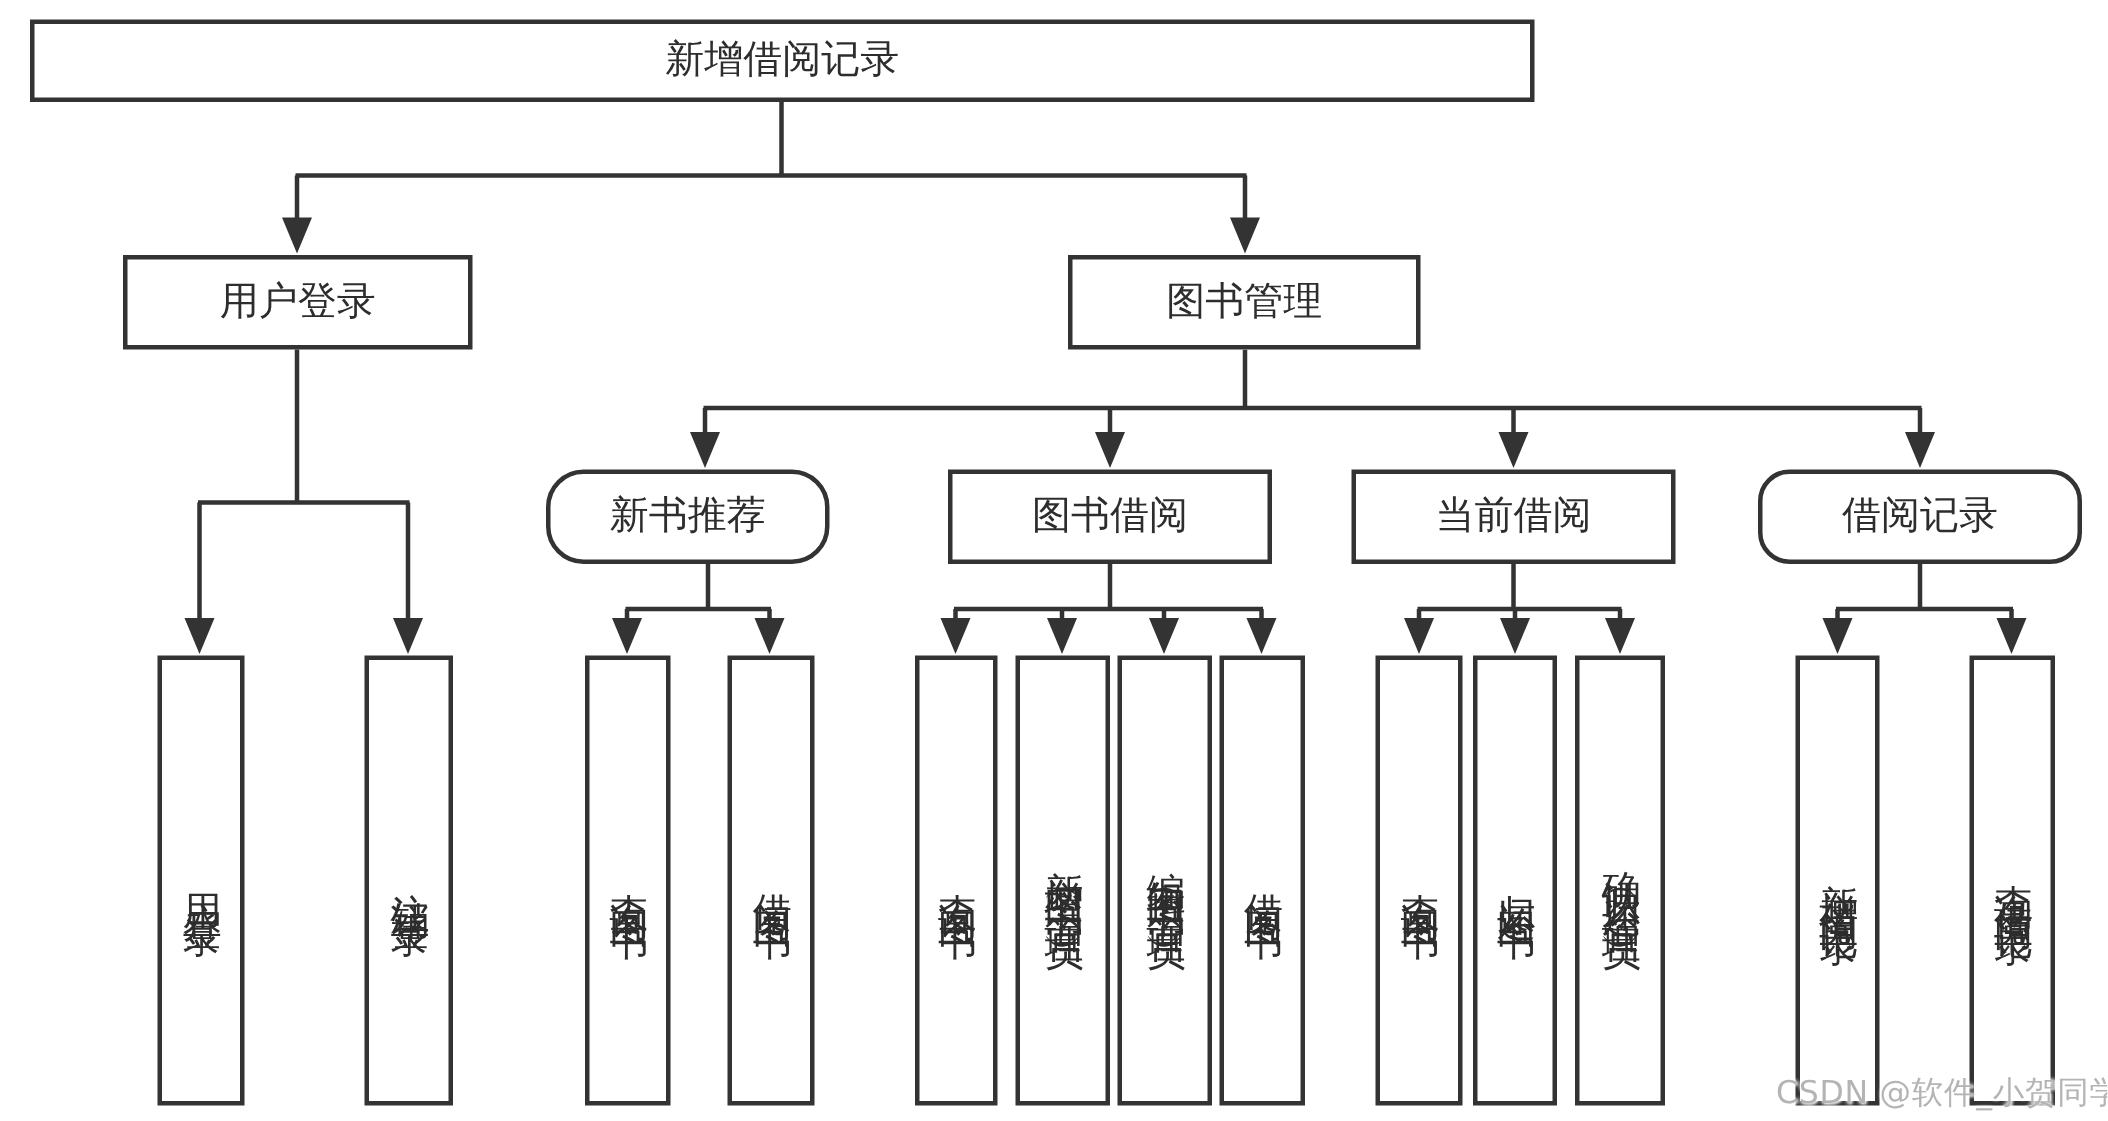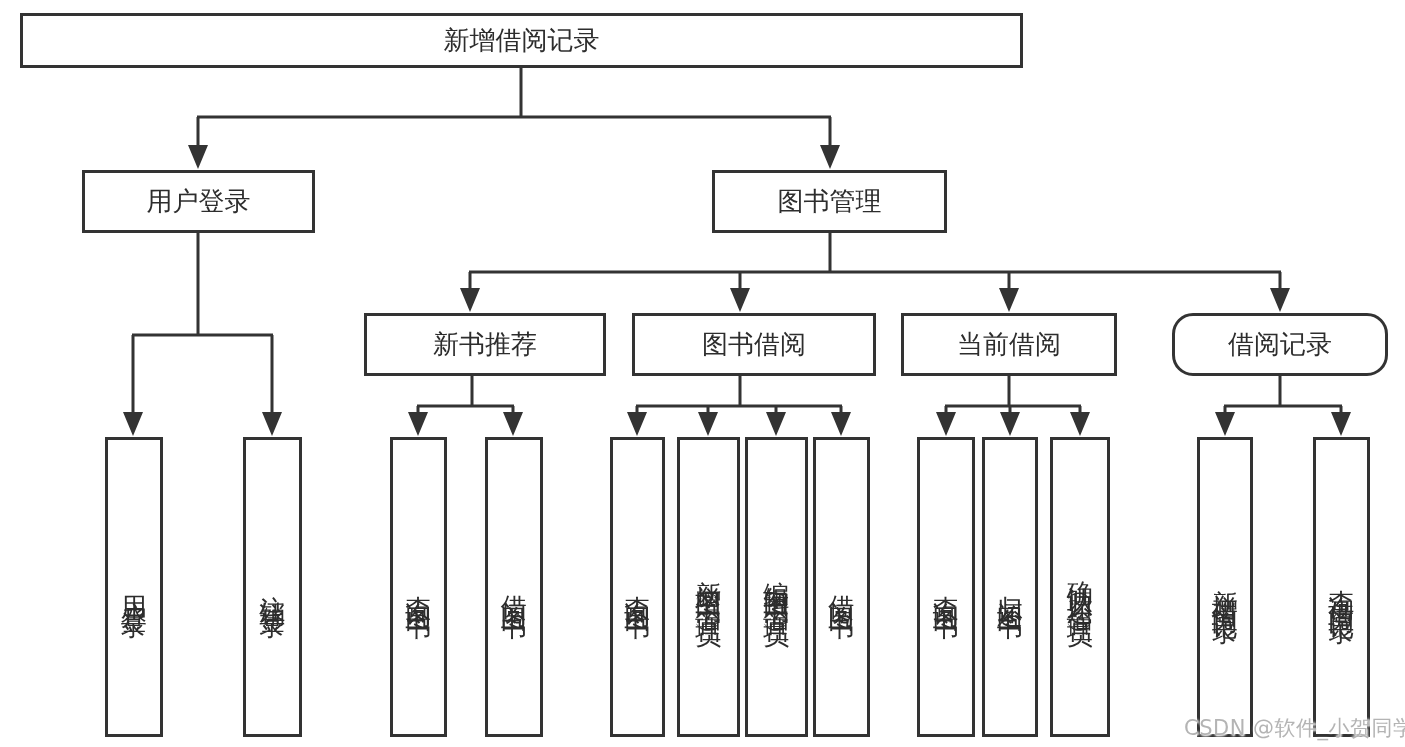--- a/index.html
+++ b/index.html
@@ -97,24 +97,24 @@
     <span class="lbl">新增借阅记录</span>
   </div>
 
   <div class="box" style="left:82px; top:170px; width:233px; height:63px;">
     <span class="lbl">用户登录</span>
   </div>
   <div class="box" style="left:712px; top:170px; width:235px; height:63px;text-align:center;">
     <span class="lbl">图书管理</span>
   </div>
 
-  <div class="box" style="left:364px; top:313px; width:242px; height:63px;">
+  <div class="box" style="left:364px; top:313px; width:189px; height:63px;border-radius:25px;">
     <span class="lbl">新书推荐</span>
   </div>
-  <div class="box" style="left:632px; top:313px; width:244px; height:63px;text-align:center;">
+  <div class="box" style="left:632px; top:313px; width:216px; height:63px;text-align:center;">
     <span class="lbl">图书借阅</span>
   </div>
   <div class="box" style="left:901px; top:313px; width:216px; height:63px;text-align:center;">
     <span class="lbl">当前借阅</span>
   </div>
   <div class="box" style="left:1172px; top:313px; width:216px; height:63px;border-radius:21px;">
     <span class="lbl">借阅记录</span>
   </div>
 
   <div class="box leaf" style="left:105px; top:437px; width:58px; height:300px;">

